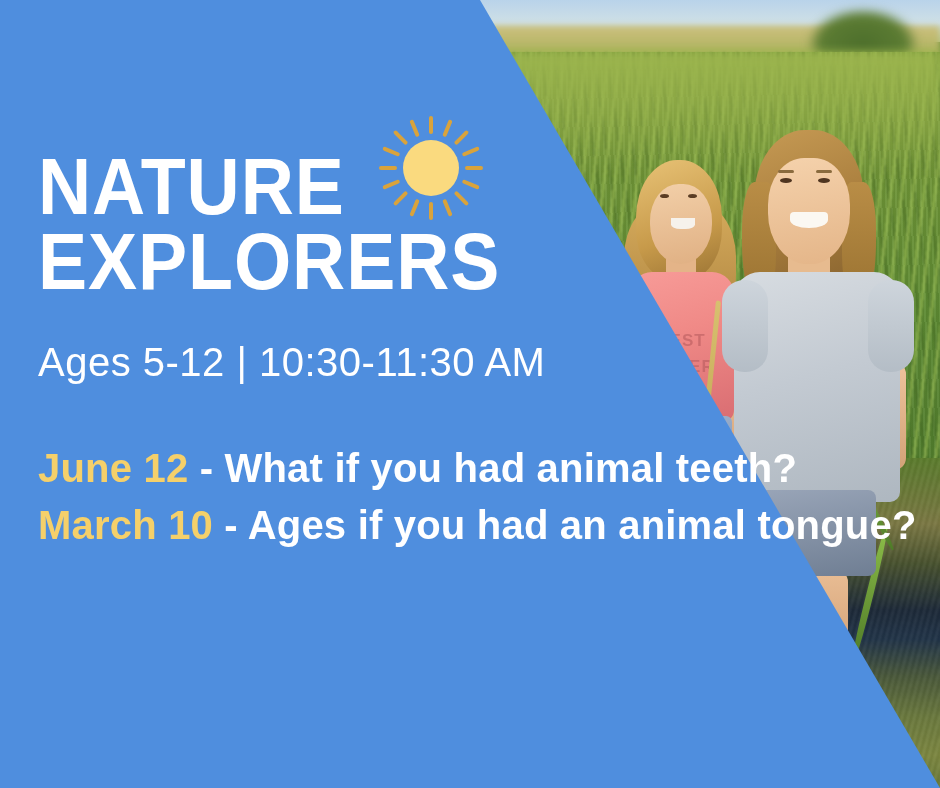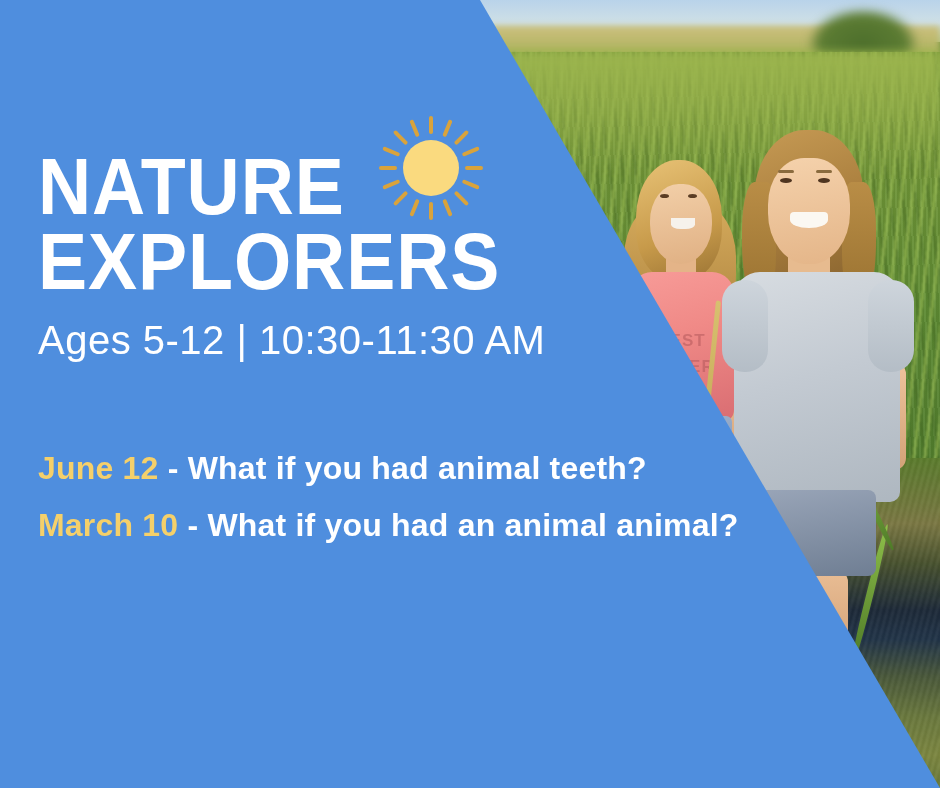--- a/index.html
+++ b/index.html
@@ -269,33 +269,33 @@
     margin:-28px 0 0 -28px; border-radius:50%;
     background:#fada7f;
   }
   .sun-ray{
     position:absolute; left:50%; top:50%; width:4px; height:18px;
     margin-left:-2px; background:#d9a33c; border-radius:2px;
     transform-origin:50% 0;
   }
 
   .subtitle{
-    position:absolute; left:38px; top:318px;
+    position:absolute; left:38px; top:340px;
     color:#ffffff;
     font-size:40px;
     font-weight:normal;
     letter-spacing:0.5px;
     white-space:nowrap;
     font-family:"Liberation Sans", sans-serif;
   }
 
   .sessions{ position:absolute; left:38px; top:440px; }
   .session-line{
     font-family:"Liberation Sans Narrow","Liberation Sans", sans-serif;
-    font-size:32px;
+    font-size:40px;
     font-weight:bold;
     color:#ffffff;
     line-height:57px;
     white-space:nowrap;
     letter-spacing:0.2px;
   }
   .session-date{ color:#f5d06a; }
   .session-sep{ color:#ffffff; }
 </style>
 </head>
@@ -393,18 +393,18 @@
       <div class="title-line">EXPLORERS</div>
     </div>
 
     <div class="subtitle">Ages 5-12   |   10:30-11:30 AM</div>
 
     <div class="sessions">
       <div class="session-line">
         <span class="session-date">June 12</span><span class="session-sep"> - </span><span class="session-topic">What if you had animal teeth?</span>
       </div>
       <div class="session-line">
-        <span class="session-date">March 10</span><span class="session-sep"> - </span><span class="session-topic">What if you had an animal animal?</span>
+        <span class="session-date">March 10</span><span class="session-sep"> - </span><span class="session-topic">Ages if you had an animal tongue?</span>
       </div>
     </div>
 
   </div>
 </div>
 
 </body></html>

